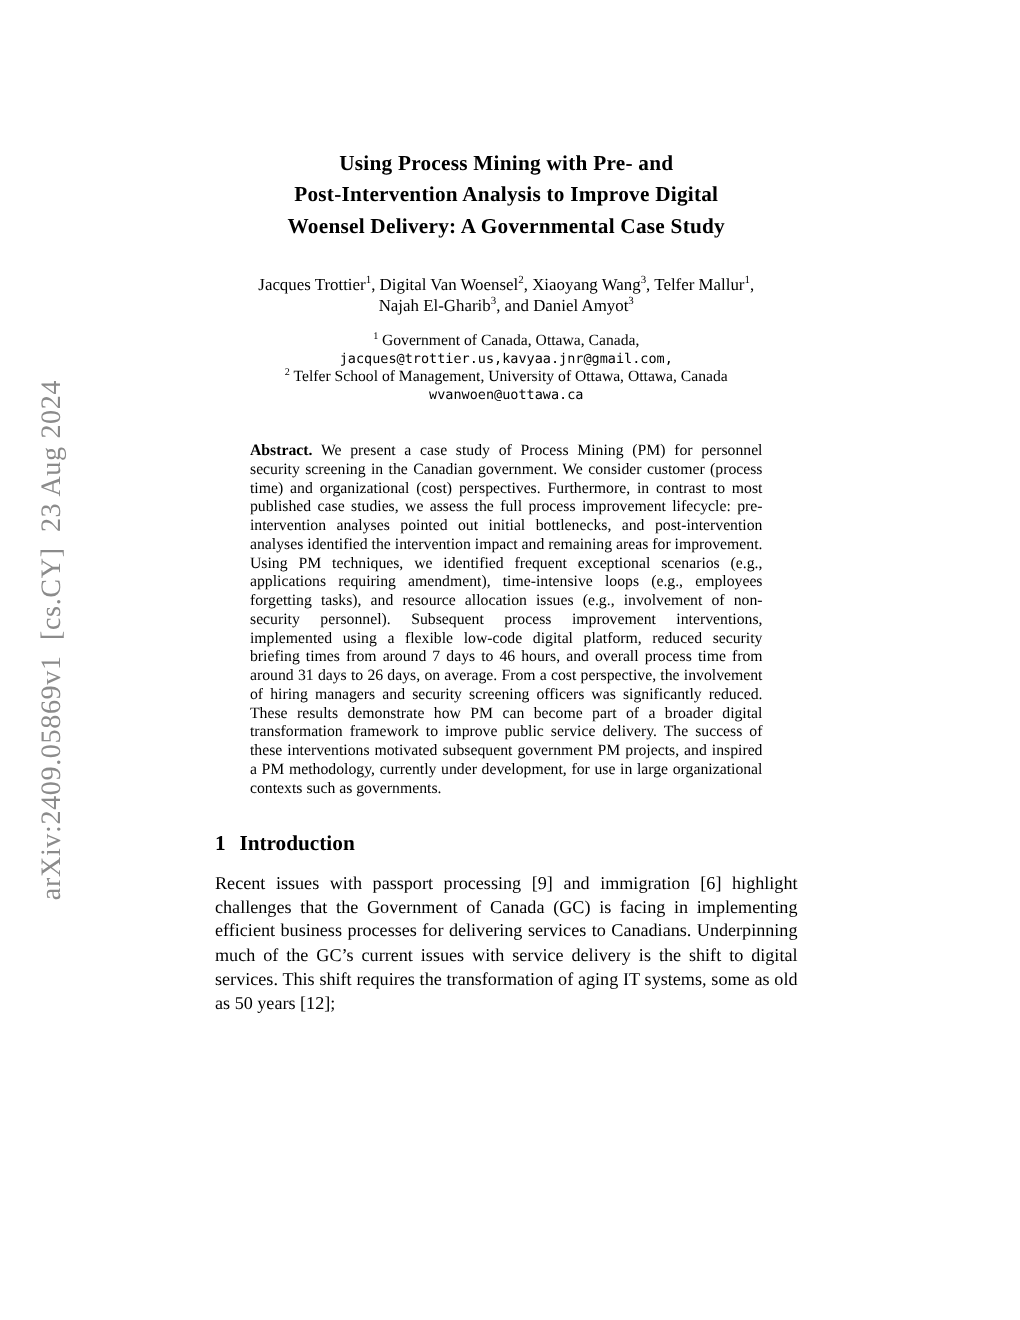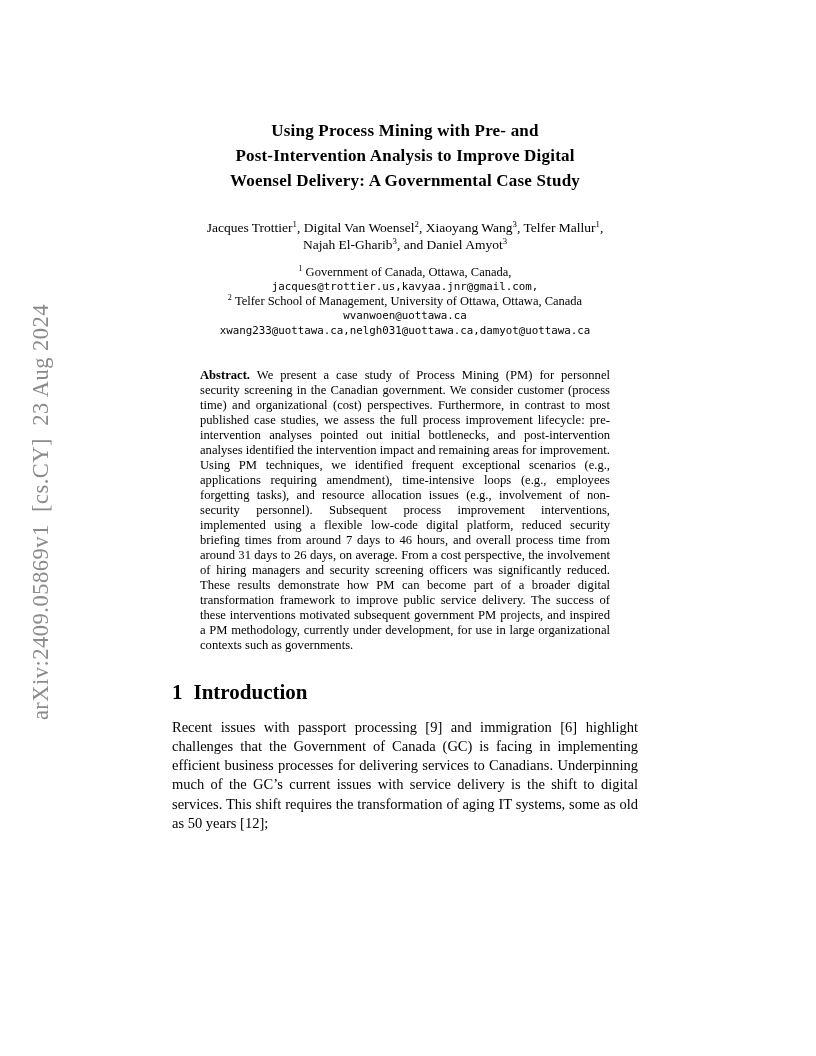--- a/index.html
+++ b/index.html
@@ -75,21 +75,21 @@
   .keywords-block {
     margin: 14px auto 0 auto;
     width: 410px;
     font-size: 12.6px;
     line-height: 15px;
     text-align: justify;
   }
   .bold { font-weight: bold; }
   .section-heading {
     margin: 27px 0 0 0;
-    font-size: 21px;
+    font-size: 17px;
     font-weight: bold;
     text-align: left;
   }
   .section-number { margin-right: 11px; }
   .body-paragraph {
     margin: 13px 0 0 0;
     font-size: 14.5px;
     line-height: 19.3px;
     text-align: justify;
   }
@@ -118,21 +118,20 @@
 
     <div class="affiliations">
       <div>
         <sup class="affil-marker">1</sup><span>Government of Canada, Ottawa, Canada,</span>
       </div>
       <div class="email-line">jacques@trottier.us,kavyaa.jnr@gmail.com,</div>
       <div>
         <sup class="affil-marker">2</sup><span>Telfer School of Management, University of Ottawa, Ottawa, Canada</span>
       </div>
       <div class="email-line">wvanwoen@uottawa.ca</div>
-      <div class="email-line">xwang233@uottawa.ca,nelgh031@uottawa.ca,damyot@uottawa.ca</div>
     </div>
 
     <div class="abstract-block">
       <span class="bold">Abstract.</span>
       <span>We present a case study of Process Mining (PM) for personnel security screening in the Canadian government. We consider customer (process time) and organizational (cost) perspectives. Furthermore, in contrast to most published case studies, we assess the full process improvement lifecycle: pre-intervention analyses pointed out initial bottlenecks, and post-intervention analyses identified the intervention impact and remaining areas for improvement. Using PM techniques, we identified frequent exceptional scenarios (e.g., applications requiring amendment), time-intensive loops (e.g., employees forgetting tasks), and resource allocation issues (e.g., involvement of non-security personnel). Subsequent process improvement interventions, implemented using a flexible low-code digital platform, reduced security briefing times from around 7 days to 46 hours, and overall process time from around 31 days to 26 days, on average. From a cost perspective, the involvement of hiring managers and security screening officers was significantly reduced. These results demonstrate how PM can become part of a broader digital transformation framework to improve public service delivery. The success of these interventions motivated subsequent government PM projects, and inspired a PM methodology, currently under development, for use in large organizational contexts such as governments.</span>
     </div>
 
 
     <h2 class="section-heading">
       <span class="section-number">1</span><span>Introduction</span>

